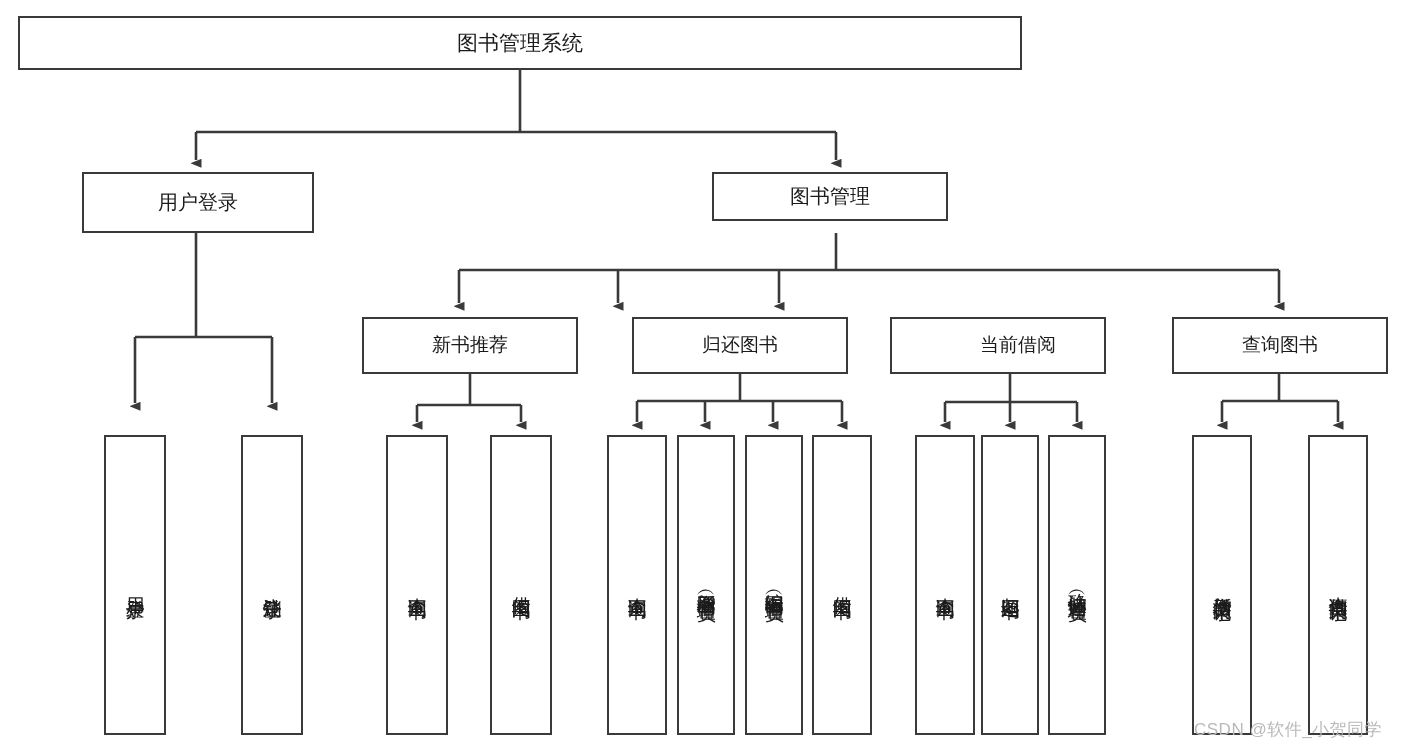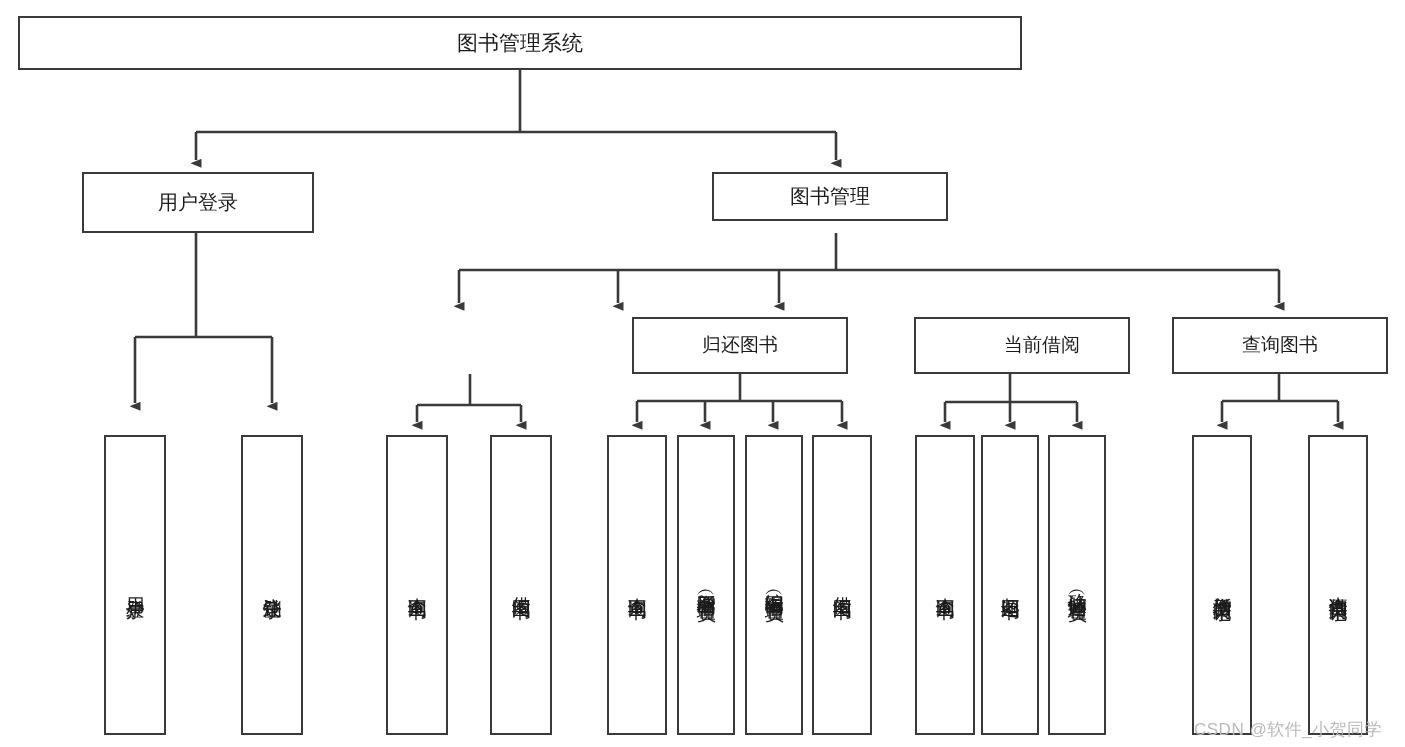--- a/index.html
+++ b/index.html
@@ -130,24 +130,27 @@
     <span>图书管理系统</span>
   </div>
 
   <div class="node lvl1" style="left:82px; top:172px; width:232px; height:61px;">
     <span>用户登录</span>
   </div>
   <div class="node lvl1" style="left:712px; top:172px; width:236px; height:49px;">
     <span>图书管理</span>
   </div>
 
+  <div class="node lvl2" style="left:362px; top:317px; width:216px; height:57px;">
+    <span>新书推荐</span>
+  </div>
   <div class="node lvl2" style="left:632px; top:317px; width:216px; height:57px;">
     <span>归还图书</span>
   </div>
-  <div class="node lvl2" style="left:914px; top:317px; width:216px; height:57px;padding-left:40px;">
+  <div class="node lvl2" style="left:890px; top:317px; width:216px; height:57px;padding-left:40px;">
     <span>当前借阅</span>
   </div>
   <div class="node lvl2" style="left:1172px; top:317px; width:216px; height:57px;">
     <span>查询图书</span>
   </div>
 
   <div class="node leaf" style="left:104px; top:435px; width:62px; height:300px;">
     <span class="vtext">用户登录</span>
   </div>
   <div class="node leaf" style="left:241px; top:435px; width:62px; height:300px;">

